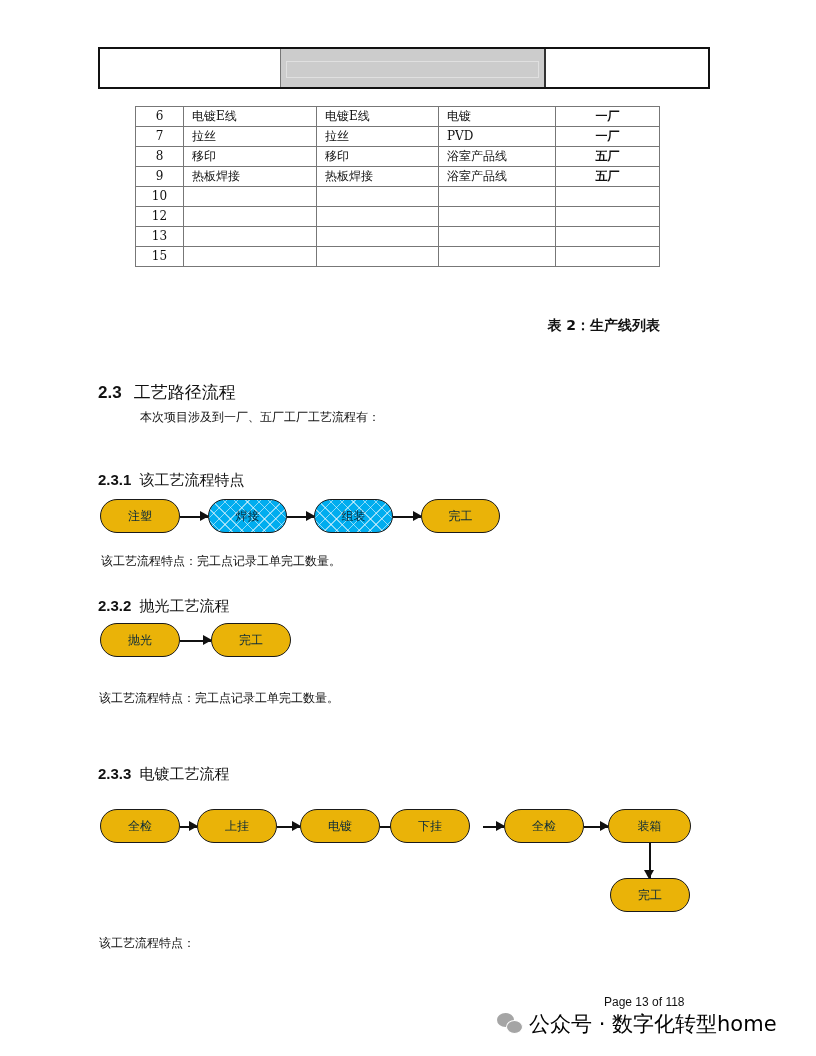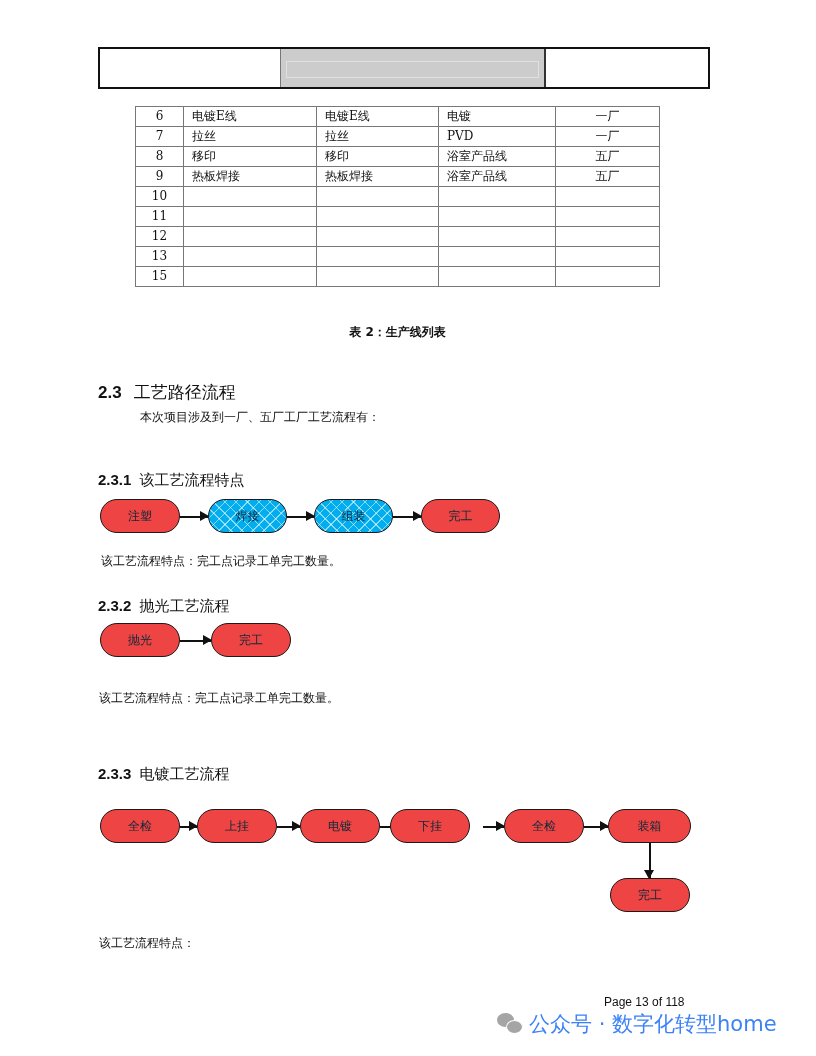--- a/index.html
+++ b/index.html
@@ -15,44 +15,44 @@
   .hdr .c2 { width: 263px; background: #cccccc; border-right: 2px solid #333; position: relative; }
   .hdr .c2 .inner { position: absolute; left: 5px; right: 5px; top: 12px; height: 15px; border: 1px solid #e0e0e0; }
   .hdr .c3 { flex: 1; }
   
   table.lines { position: absolute; left: 135px; top: 106px; width: 525px; border-collapse: collapse; font-size: 12px; }
   table.lines td { border: 1px solid #777; height: 19.7px; padding: 0 8px; line-height: 19px; box-sizing: border-box; }
   table.lines td.no { width: 48px; text-align: center; padding: 0; }
   table.lines td.c2 { width: 133px; }
   table.lines td.c3 { width: 122px; }
   table.lines td.c4 { width: 117px; }
-  table.lines td.c5 { text-align: center; }
-  .caption { left: 135px; width: 525px; top: 324px; text-align: center; font-size: 12px; font-weight: bold; font-family: "DejaVu Sans", sans-serif; }
+  table.lines td.c5 { text-align: center; font-weight: bold; }
+  .caption { left: 135px; width: 525px; top: 317px; text-align: right; font-size: 14px; font-weight: bold; font-family: "DejaVu Sans", sans-serif; }
   .h2 { font-family: "Liberation Sans", sans-serif; font-weight: bold; font-size: 17px; left: 98px; }
   .h2 .num { display: inline-block; margin-right: 12px; }
   .h2 .t { font-family: "DejaVu Sans", sans-serif; font-weight: normal; }
   .h3 { font-family: "Liberation Sans", sans-serif; font-weight: bold; font-size: 15px; left: 98px; }
   .h3 .num { display: inline-block; margin-right: 8px; }
   .h3 .t { font-family: "DejaVu Sans", sans-serif; font-weight: normal; }
   .para { font-size: 12px; }
   
-  .node { position: absolute; height: 34px; border: 1.5px solid #1a1a1a; border-radius: 17px; background: #ef4444; box-sizing: border-box;
+  .node { position: absolute; height: 34px; border: 1.5px solid #1a1a1a; border-radius: 17px; background: #eab308; box-sizing: border-box;
           display: flex; align-items: center; justify-content: center; font-size: 12px; color: #0a2a3a; }
   .node.hatched {
     background-color: #00adef;
     background-image:
       repeating-linear-gradient(45deg, rgba(255,255,255,0.55) 0 1px, transparent 1px 8px),
       repeating-linear-gradient(-45deg, rgba(255,255,255,0.55) 0 1px, transparent 1px 8px);
   }
   .arrow { position: absolute; height: 1.5px; background: #111; }
   .arrow::after { content: ""; position: absolute; right: -1px; top: -5px; border-left: 9px solid #111; border-top: 5.5px solid transparent; border-bottom: 5.5px solid transparent; }
   .varrow { position: absolute; width: 1.5px; background: #111; }
   .varrow::after { content: ""; position: absolute; bottom: -1px; left: -5px; border-top: 9px solid #111; border-left: 5.5px solid transparent; border-right: 5.5px solid transparent; }
   .footer { left: 604px; top: 995px; font-family: "Liberation Sans", sans-serif; font-size: 12px; color: #111; }
-  .wm { left: 497px; top: 1010px; font-family: "DejaVu Sans", sans-serif; font-size: 21px; color: #3b82f6; display: flex; align-items: center; gap: 6px; }
+  .wm { left: 497px; top: 1010px; font-family: "DejaVu Sans", sans-serif; font-size: 21px; color: #000000; display: flex; align-items: center; gap: 6px; }
   .wm-icon { width: 26px; height: 22px; position: relative; }
   .wm-icon .b1 { position: absolute; left: 0; top: 0; width: 17px; height: 14px; border-radius: 50%; background: #a5a5a5; }
   .wm-icon .b2 { position: absolute; left: 9px; top: 7px; width: 15px; height: 12px; border-radius: 50%; background: #a5a5a5; border: 1.5px solid #fff; }
 </style>
 </head>
 <body>
 
 <div class="abs hdr">
   <div class="c1"></div>
   <div class="c2">
@@ -86,27 +86,20 @@
       </tr>
     <tr>
         <td class="no">9</td>
         <td class="c2">热板焊接</td>
         <td class="c3">热板焊接</td>
         <td class="c4">浴室产品线</td>
         <td class="c5">五厂</td>
       </tr>
     <tr>
         <td class="no">10</td>
-        <td class="c2"></td>
-        <td class="c3"></td>
-        <td class="c4"></td>
-        <td class="c5"></td>
-      </tr>
-    <tr>
-        <td class="no">11</td>
         <td class="c2"></td>
         <td class="c3"></td>
         <td class="c4"></td>
         <td class="c5"></td>
       </tr>
     <tr>
         <td class="no">12</td>
         <td class="c2"></td>
         <td class="c3"></td>
         <td class="c4"></td>

